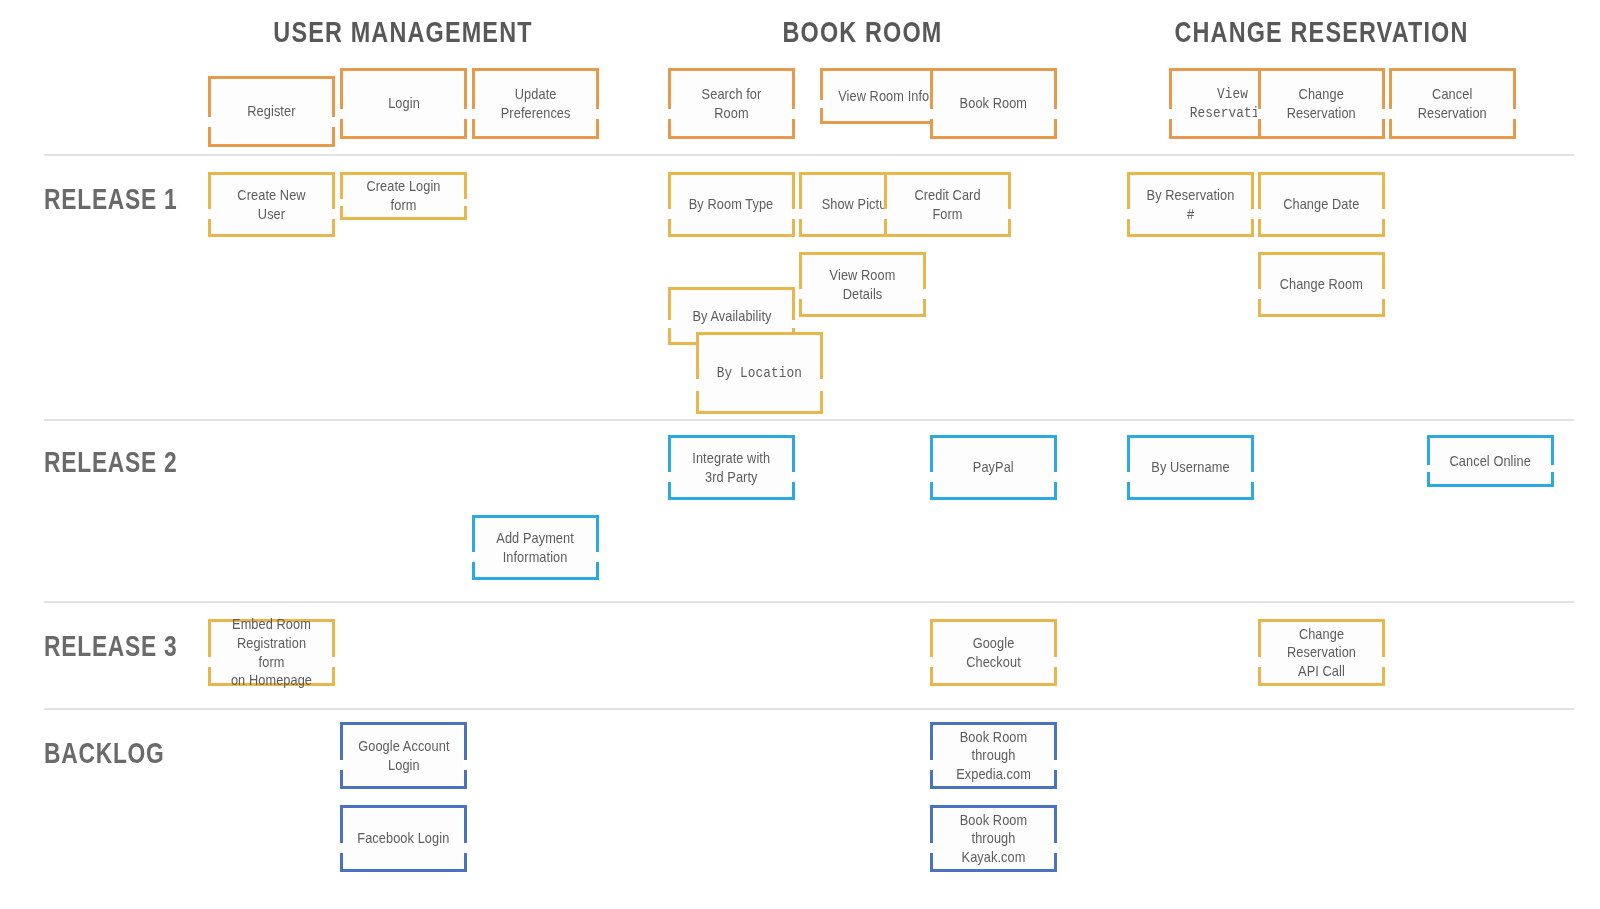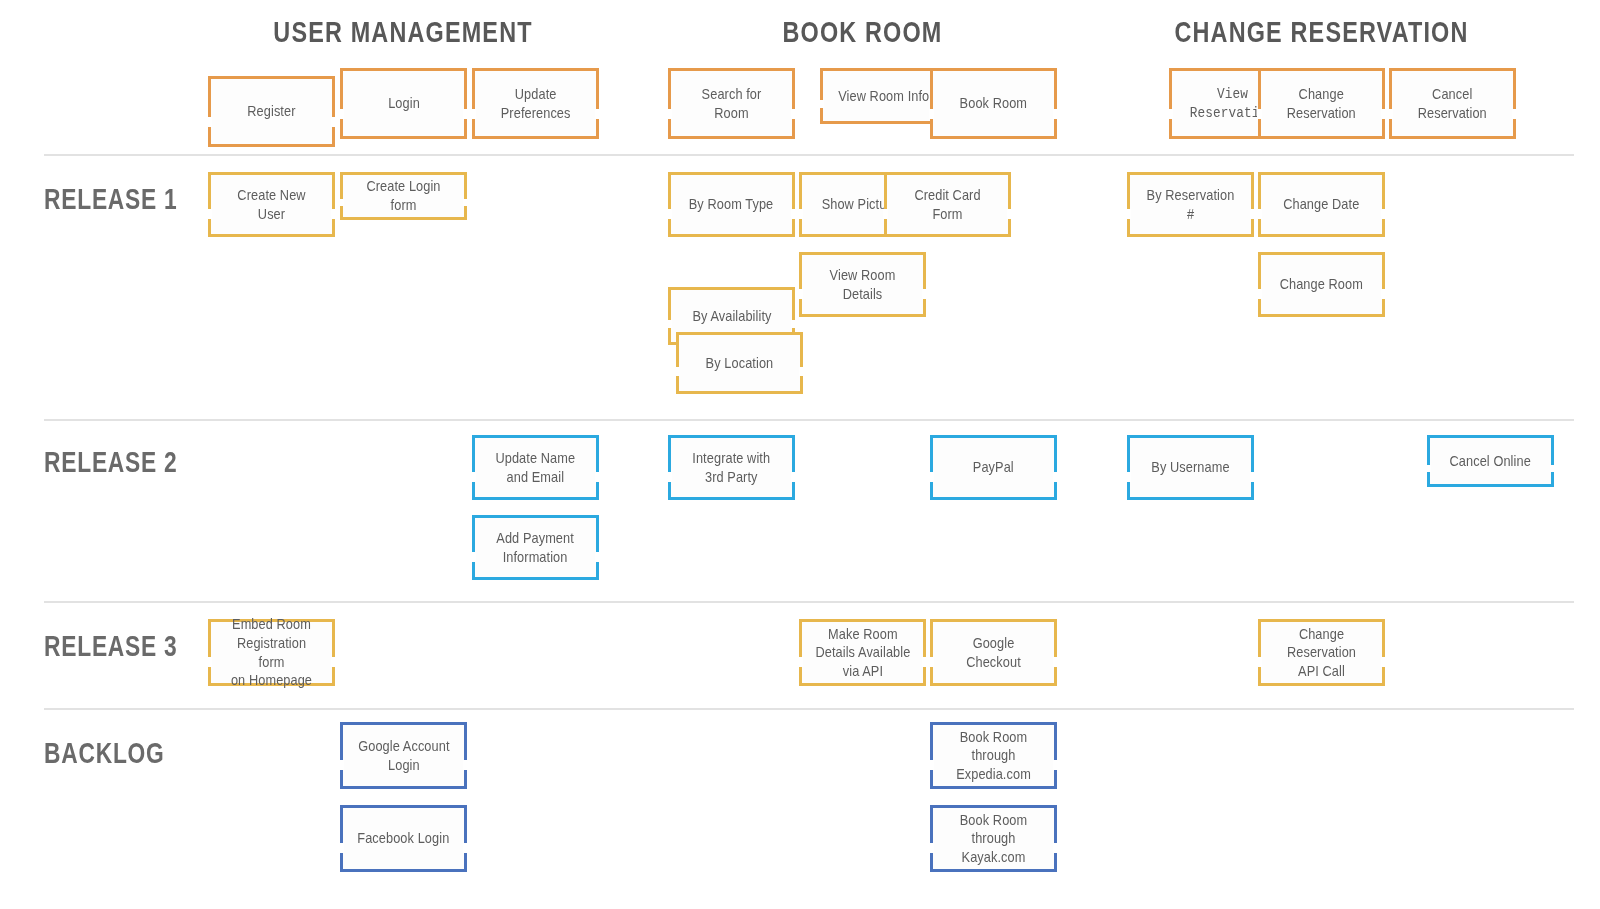--- a/index.html
+++ b/index.html
@@ -145,21 +145,21 @@
   <div class="card c-gold" style="left:340px;top:172px;width:127px;height:48px;">
     <span class="lbl">Create Login form</span>
     </div>
 
   <div class="card c-gold" style="left:668px;top:172px;width:127px;height:65px;">
     <span class="lbl">By Room Type</span>
     </div>
   <div class="card c-gold" style="left:668px;top:252px;width:127px;height:58px;margin-top:35px;">
     <span class="lbl">By Availability</span>
     </div>
-  <div class="card c-gold" style="left:676px;top:332px;width:127px;height:62px;">
+  <div class="card c-gold" style="left:696px;top:332px;width:127px;height:82px;font-family:Liberation Mono, monospace;">
     <span class="lbl">By Location</span>
     </div>
 
   <div class="card c-gold" style="left:799px;top:172px;width:127px;height:65px;">
     <span class="lbl">Show Pictures</span>
     </div>
   <div class="card c-gold" style="left:799px;top:252px;width:127px;height:65px;">
     <span class="lbl">View Room Details</span>
     </div>
 
@@ -173,24 +173,20 @@
   <div class="card c-gold" style="left:1258px;top:172px;width:127px;height:65px;">
     <span class="lbl">Change Date</span>
     </div>
   <div class="card c-gold" style="left:1258px;top:252px;width:127px;height:65px;text-align:center;">
     <span class="lbl">Change Room</span>
     </div>
 
   <div class="divider" style="top:419px;"></div>
   <div class="lane-label" style="left:44px;top:447px;">RELEASE 2</div>
 
-  <div class="card c-cyan" style="left:472px;top:435px;width:127px;height:65px;">
-    <span class="lbl">Update Name
-and Email</span>
-    </div>
   <div class="card c-cyan" style="left:472px;top:515px;width:127px;height:65px;">
     <span class="lbl">Add Payment
 Information</span>
     </div>
 
   <div class="card c-cyan" style="left:668px;top:435px;width:127px;height:65px;">
     <span class="lbl">Integrate with
 3rd Party</span>
     </div>
 
@@ -207,25 +203,20 @@
 
   <div class="divider" style="top:601px;"></div>
   <div class="lane-label" style="left:44px;top:631px;">RELEASE 3</div>
 
   <div class="card c-gold" style="left:208px;top:619px;width:127px;height:67px;">
     <span class="lbl">Embed Room
 Registration form
 on Homepage</span>
     </div>
 
-  <div class="card c-gold" style="left:799px;top:619px;width:127px;height:67px;">
-    <span class="lbl">Make Room
-Details Available
-via API</span>
-    </div>
   <div class="card c-gold" style="left:930px;top:619px;width:127px;height:67px;">
     <span class="lbl">Google Checkout</span>
     </div>
 
   <div class="card c-gold" style="left:1258px;top:619px;width:127px;height:67px;">
     <span class="lbl">Change Reservation
 API Call</span>
     </div>
 
   <div class="divider" style="top:708px;"></div>

